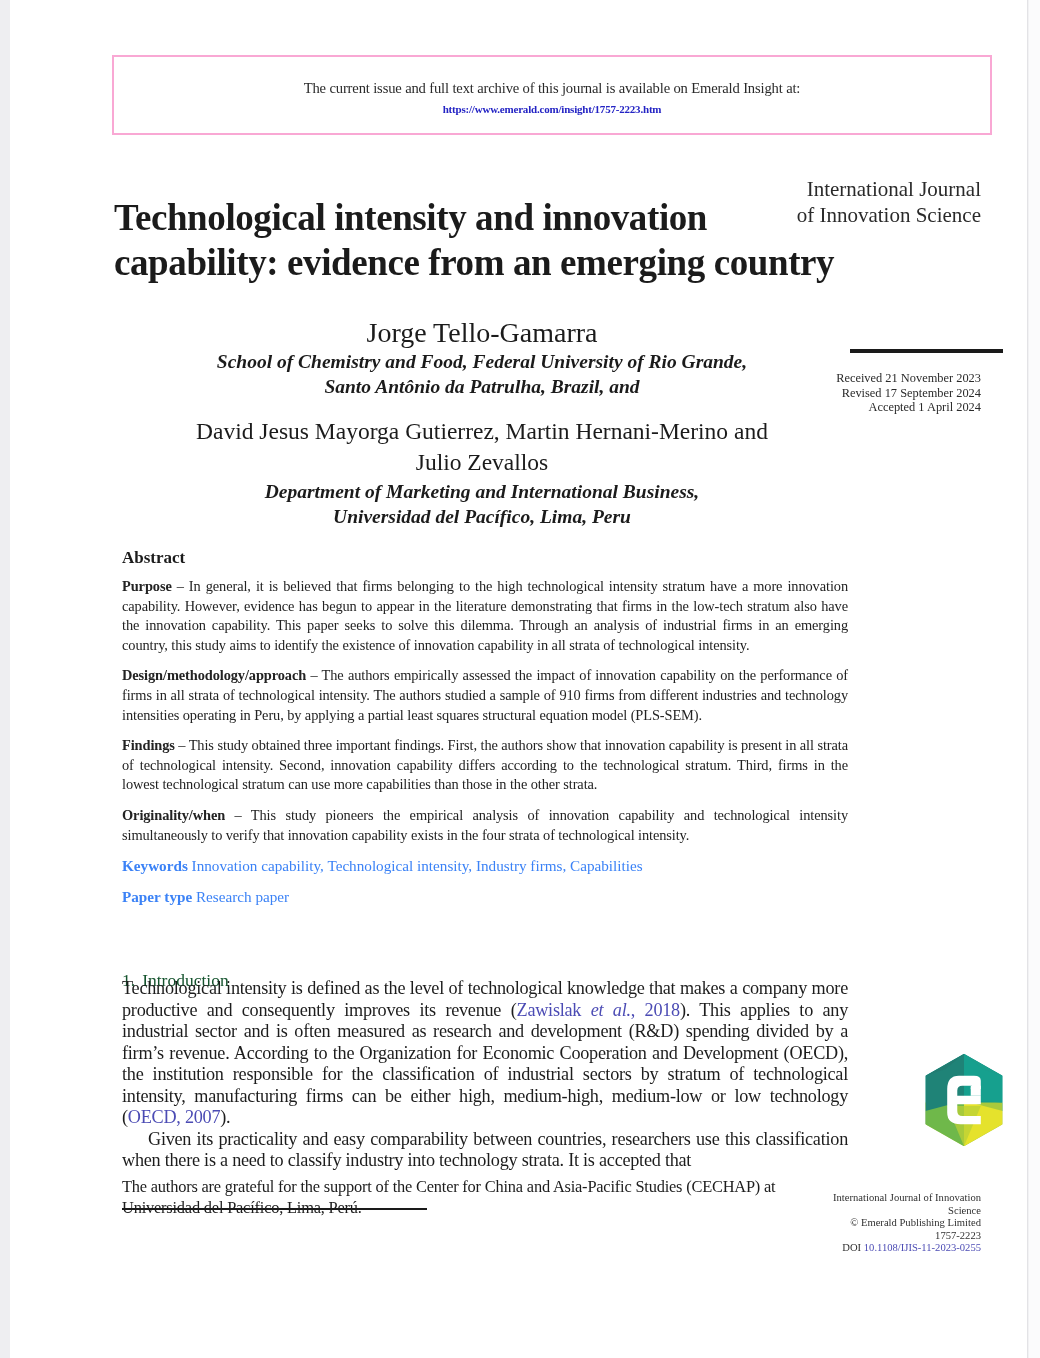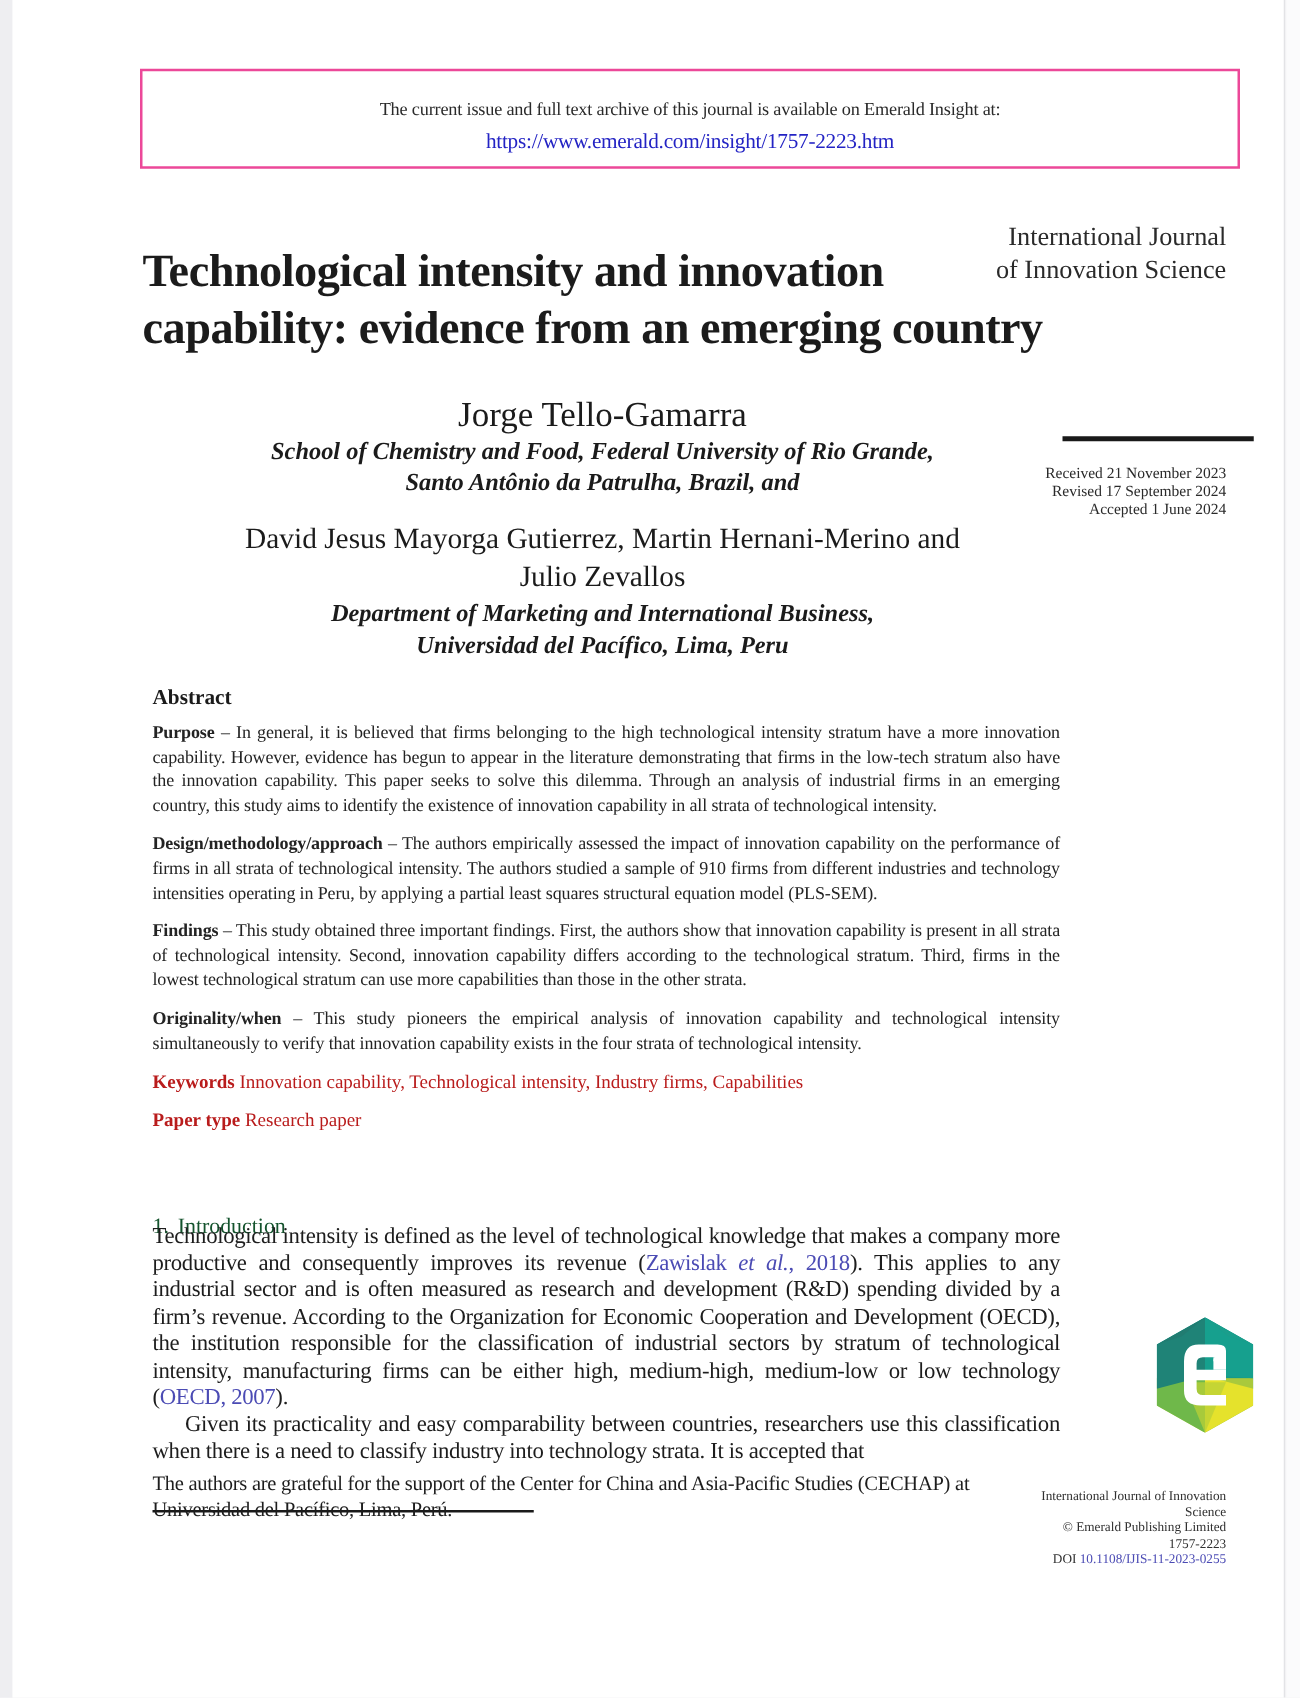--- a/index.html
+++ b/index.html
@@ -39,39 +39,39 @@
     background: #fbfbfc;
   }
 
   
   .insight-box {
     position: absolute;
     left: 102px;
     top: 55px;
     width: 880px;
     height: 80px;
-    border: 2px solid #ec4899;
+    border: 2px solid #f9a8d4;
     box-sizing: border-box;
   }
   .insight-line1 {
     position: absolute;
     left: 0; right: 0;
     top: 23px;
     text-align: center;
     font-size: 14.6px;
     color: #2a2a2a;
     letter-spacing: -0.15px;
   }
   .insight-link {
     position: absolute;
     left: 0; right: 0;
     top: 46px;
     text-align: center;
-    font-size: 17px;
-    font-weight: normal;
+    font-size: 11px;
+    font-weight: bold;
     color: #2323c4;
     letter-spacing: -0.2px;
   }
 
   
   .title {
     position: absolute;
     left: 104px;
     top: 170px;
     width: 736px;
@@ -156,21 +156,21 @@
     line-height: 19.6px;
     text-align: justify;
     color: #232323;
     letter-spacing: -0.1px;
   }
   .abs-para b { font-weight: bold; margin-top: 14px; }
   .abs-kv {
     margin: 0 0 11px 0;
     font-size: 15.2px;
     line-height: 20px;
-    color: #b91c1c;
+    color: #3b82f6;
   }
   .abs-kv b { font-weight: bold; }
 
   
   .sec-head {
     position: absolute;
     left: 112px;
     top: 955px;
     font-size: 17.5px;
     font-weight: normal;
@@ -262,21 +262,21 @@
       <div>Department of Marketing and International Business,</div>
       <div>Universidad del Pacífico, Lima, Peru</div>
     </div>
   </div>
 
   <div class="journal-name">International Journal of Innovation Science</div>
   <div class="rail-rule"></div>
   <div class="rail-dates">
     <div>Received 21 November 2023</div>
     <div>Revised 17 September 2024</div>
-    <div>Accepted 1 June 2024</div>
+    <div>Accepted 1 April 2024</div>
   </div>
 
   <section class="abstract">
     <h2>Abstract</h2>
 
     <p class="abs-para"><b>Purpose</b><span> – In general, it is believed that firms belonging to the high technological intensity stratum have a more innovation capability. However, evidence has begun to appear in the literature demonstrating that firms in the low-tech stratum also have the innovation capability. This paper seeks to solve this dilemma. Through an analysis of industrial firms in an emerging country, this study aims to identify the existence of innovation capability in all strata of technological intensity.</span></p>
 
     <p class="abs-para"><b>Design/methodology/approach</b><span> – The authors empirically assessed the impact of innovation capability on the performance of firms in all strata of technological intensity. The authors studied a sample of 910 firms from different industries and technology intensities operating in Peru, by applying a partial least squares structural equation model (PLS-SEM).</span></p>
 
     <p class="abs-para"><b>Findings</b><span> – This study obtained three important findings. First, the authors show that innovation capability is present in all strata of technological intensity. Second, innovation capability differs according to the technological stratum. Third, firms in the lowest technological stratum can use more capabilities than those in the other strata.</span></p>

